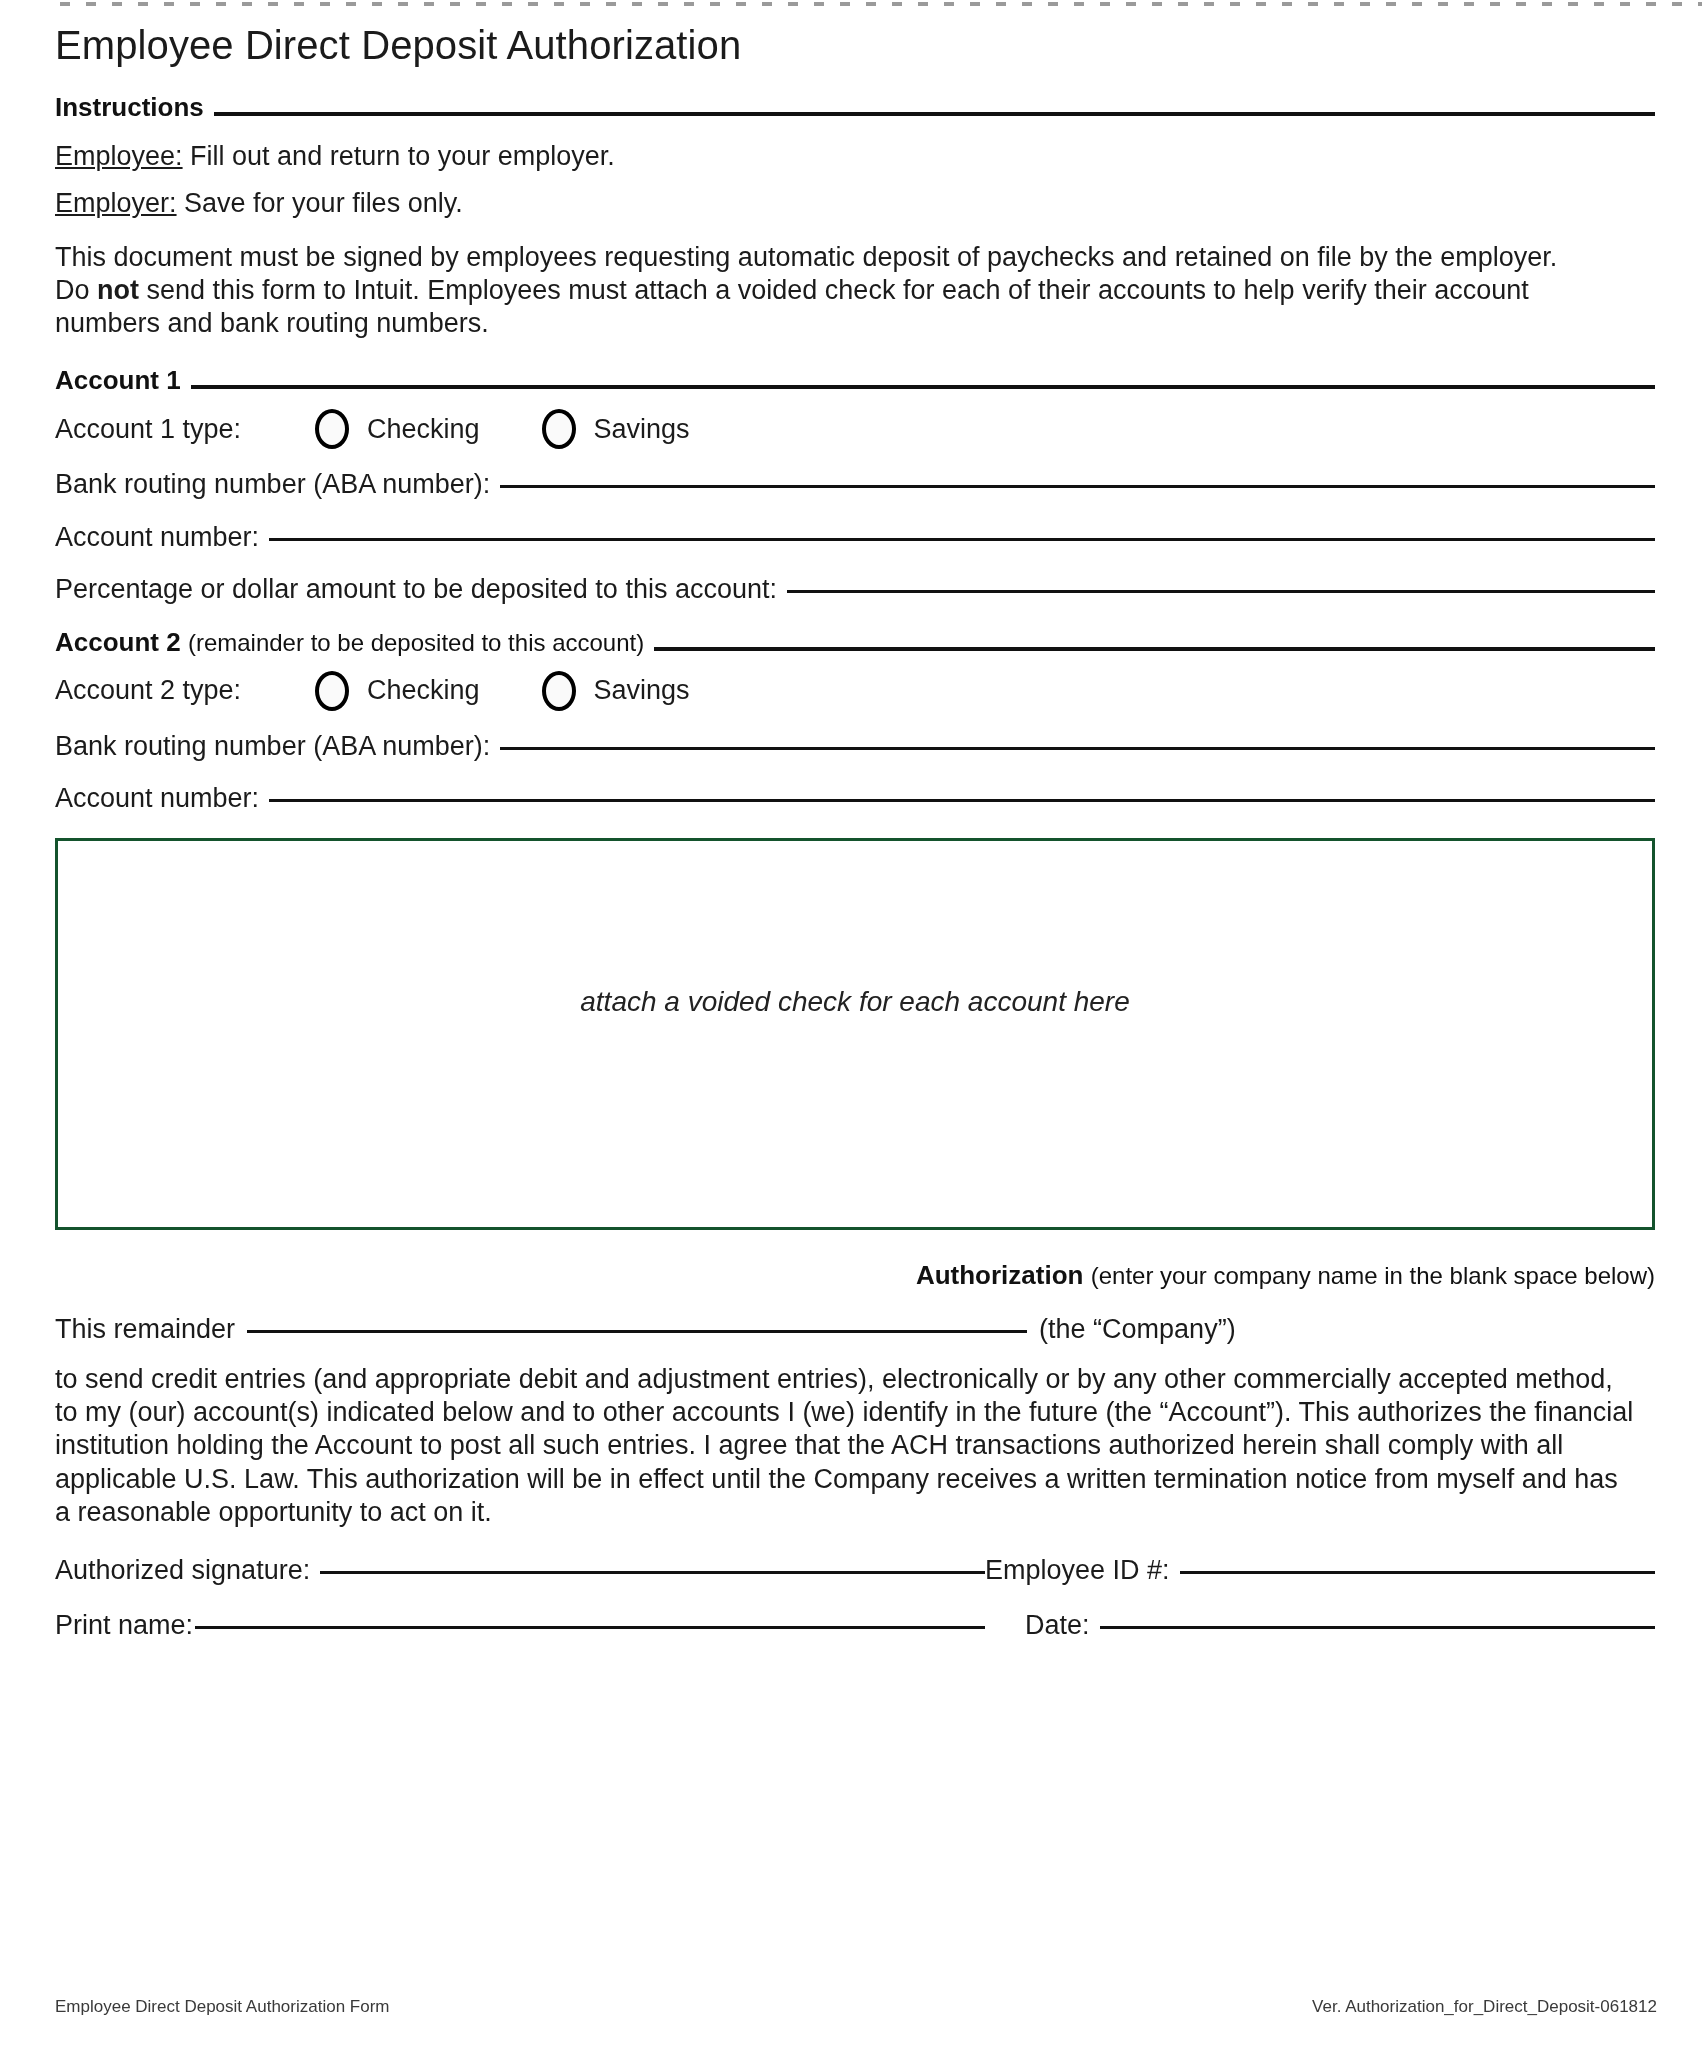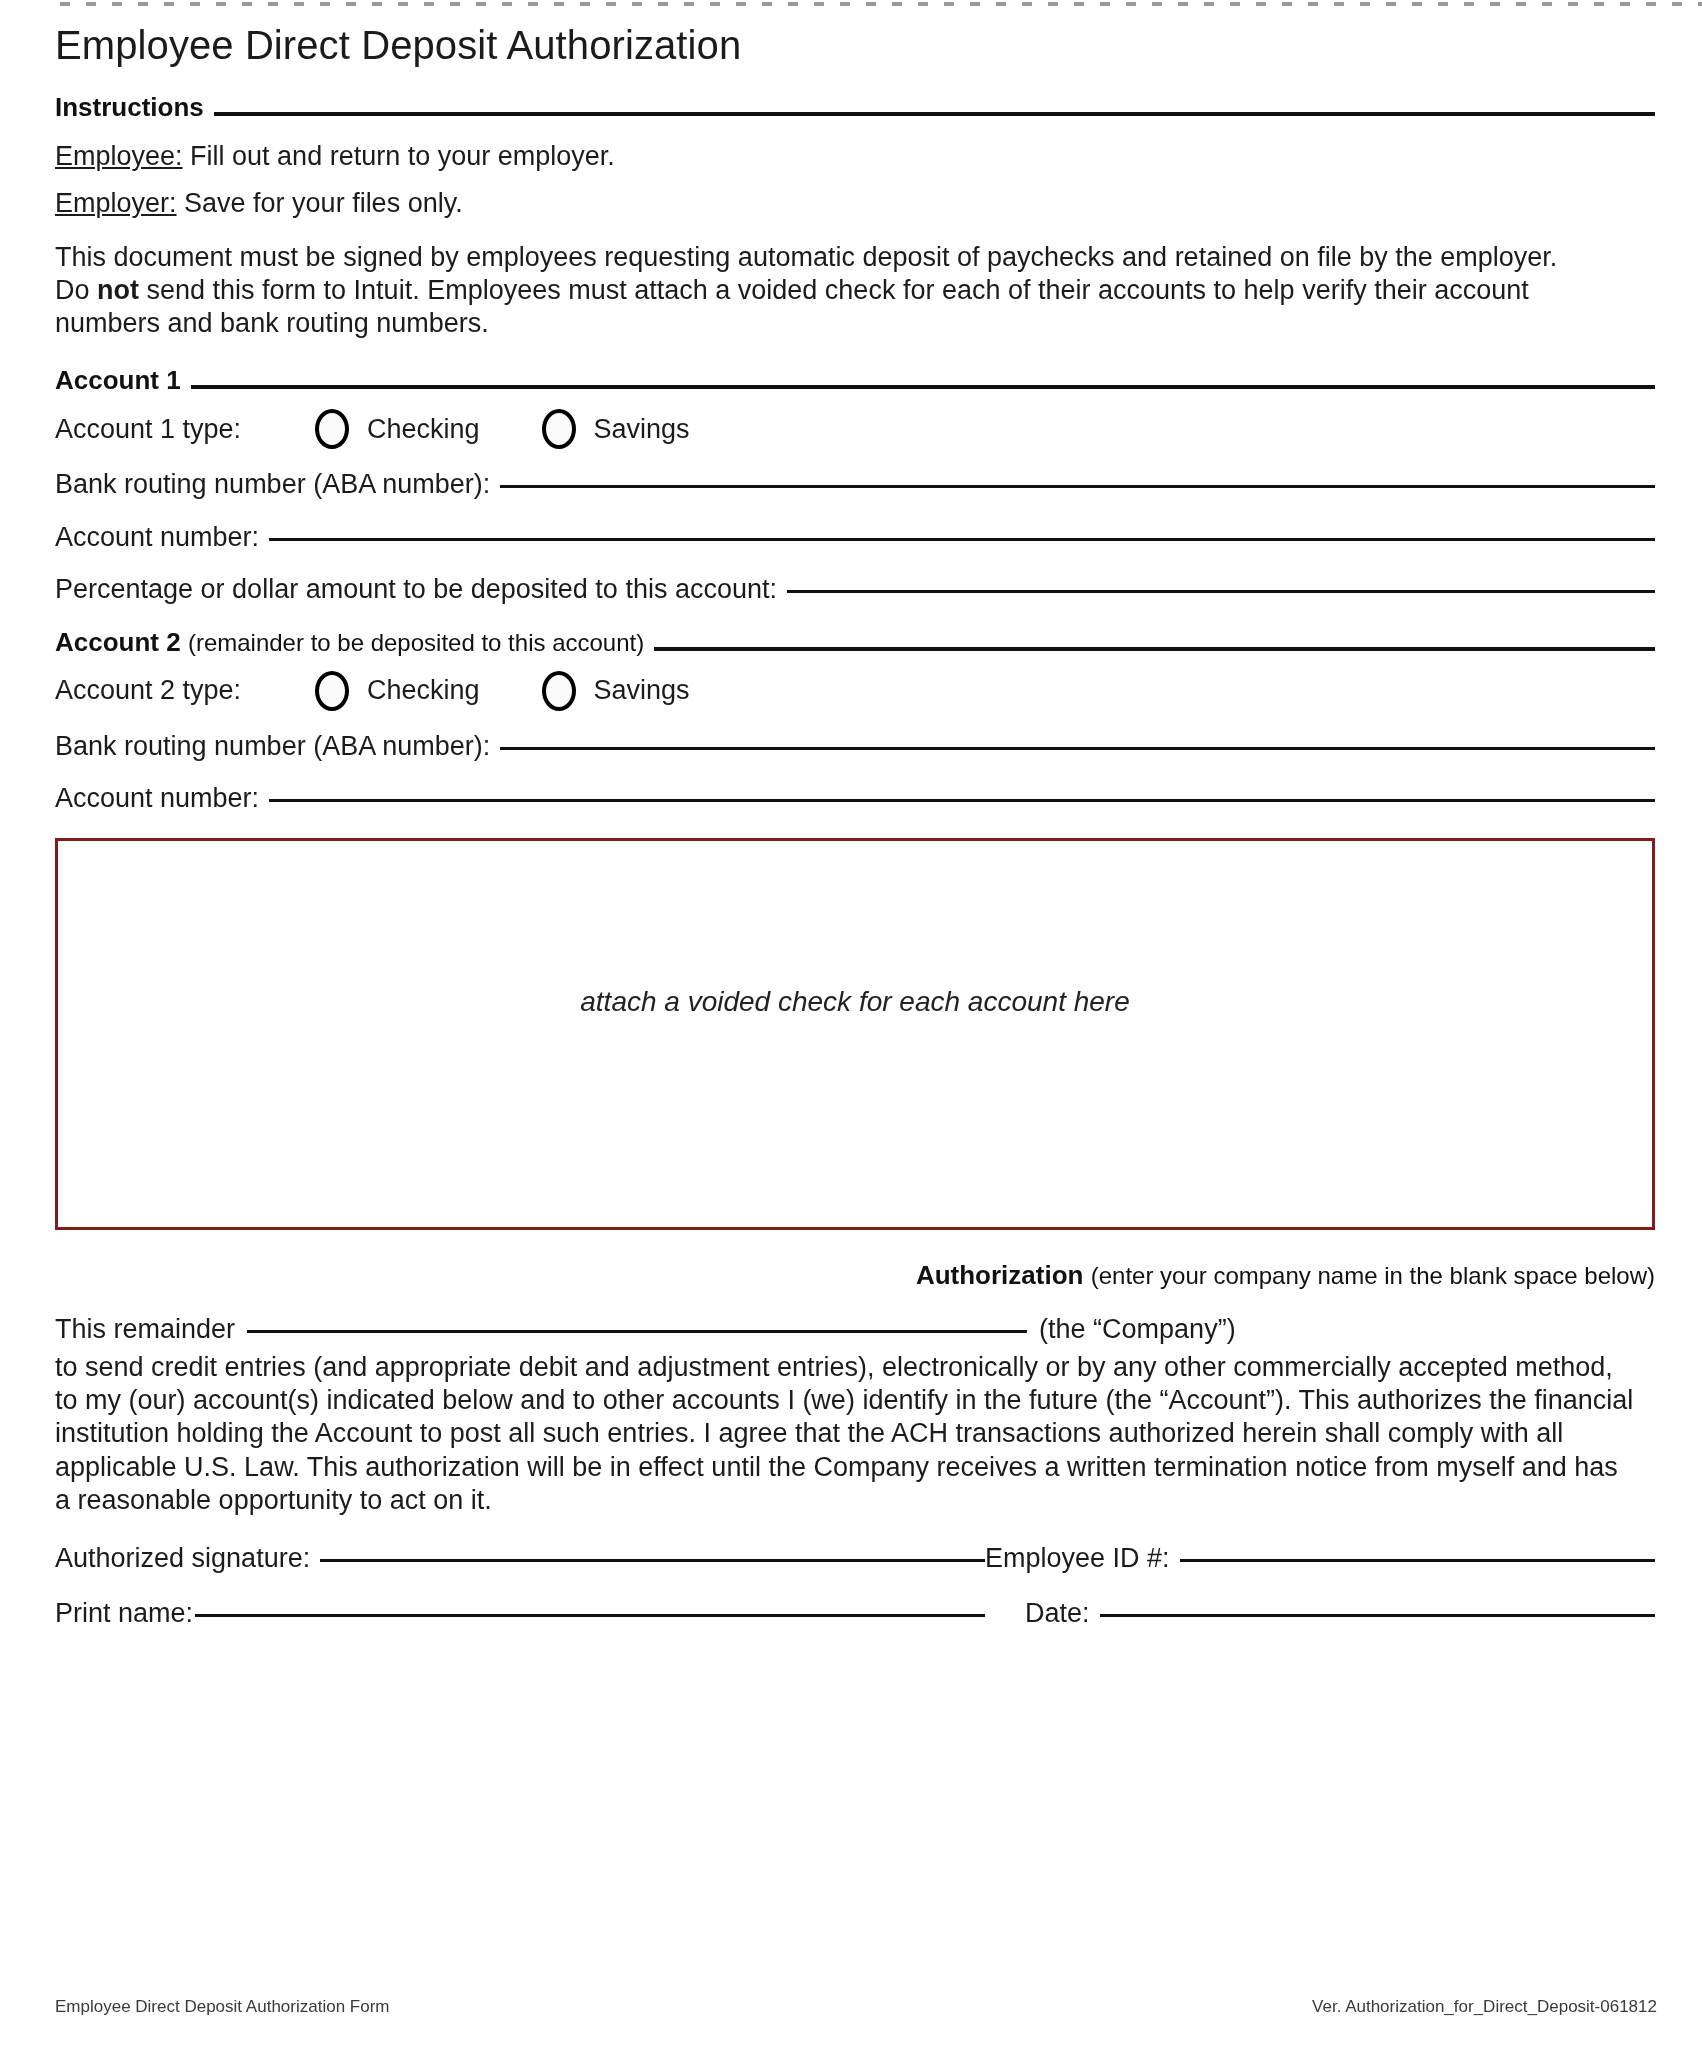--- a/index.html
+++ b/index.html
@@ -130,21 +130,21 @@
   .opt {
     display: flex;
     align-items: center;
     margin-right: 62px;
   }
   .opt .opt-label { margin-left: 18px; white-space: nowrap; }
 
   
   .checkbox-area {
     margin-top: 22px;
-    border: 3px solid #7f1d1d;
+    border: 3px solid #14532d;
     height: 392px;
     position: relative;
     box-sizing: border-box;
   }
   .checkbox-area .hint {
     position: absolute;
     top: 145px;
     left: 0;
     right: 0;
     text-align: center;
@@ -163,21 +163,21 @@
   }
   .auth-first .rule {
     flex: 0 0 780px;
     margin-left: 12px;
     margin-right: 12px;
   }
   .auth-body {
     font-size: 27px;
     line-height: 1.23;
     color: #1b1b1b;
-    margin-top: 6px;
+    margin-top: 18px;
     max-width: 1585px;
   }
 
   
   .sigrow {
     display: flex;
     margin-top: 26px;
     font-size: 27px;
     color: #1b1b1b;
     align-items: baseline;

